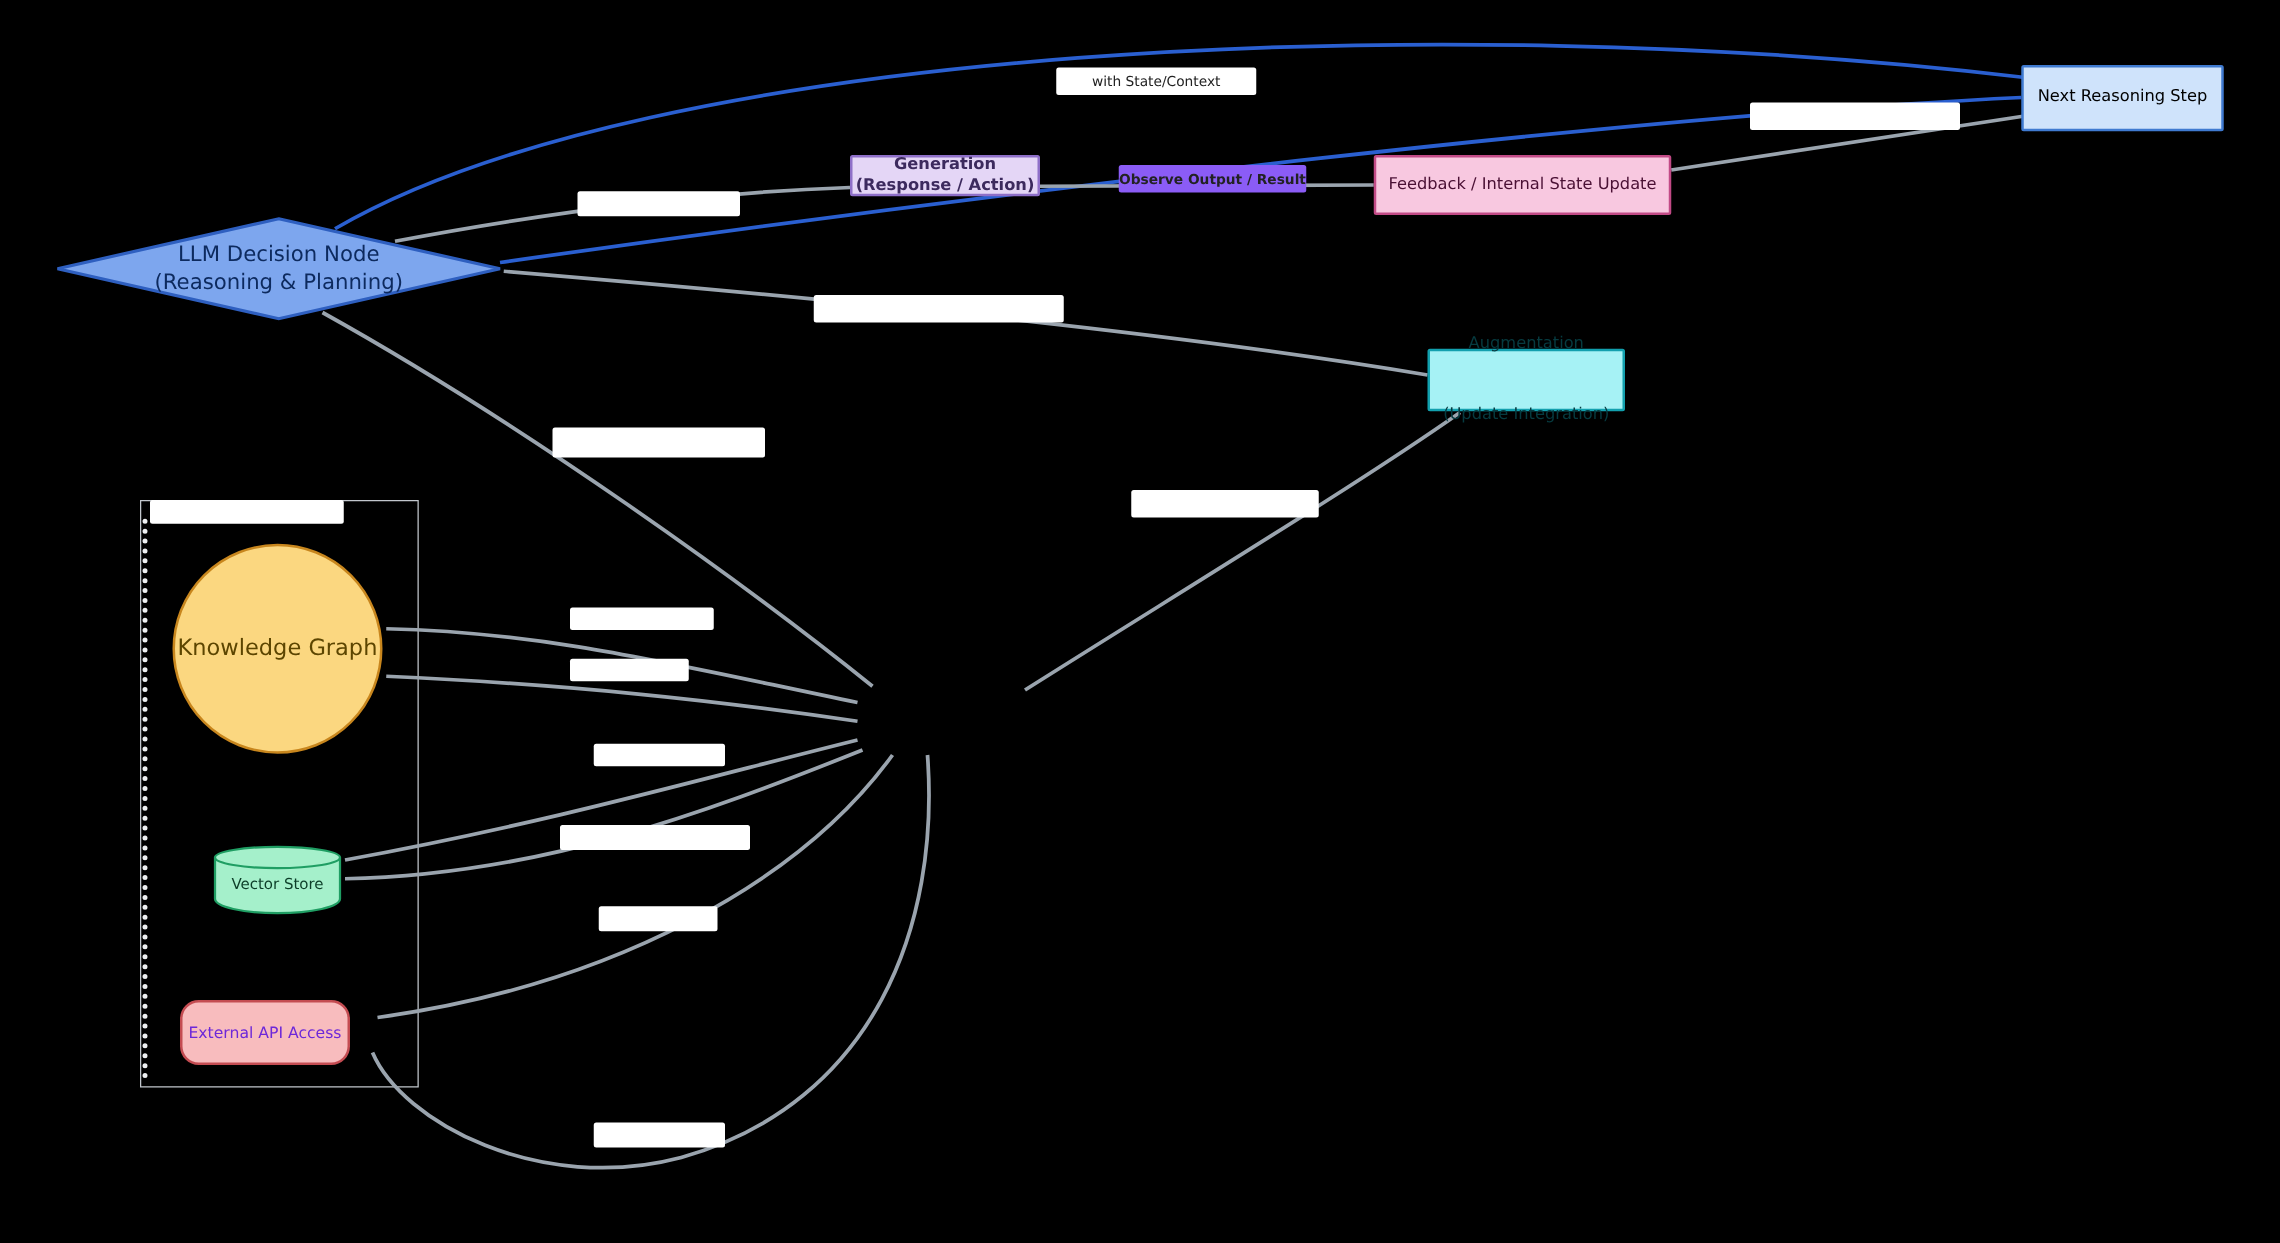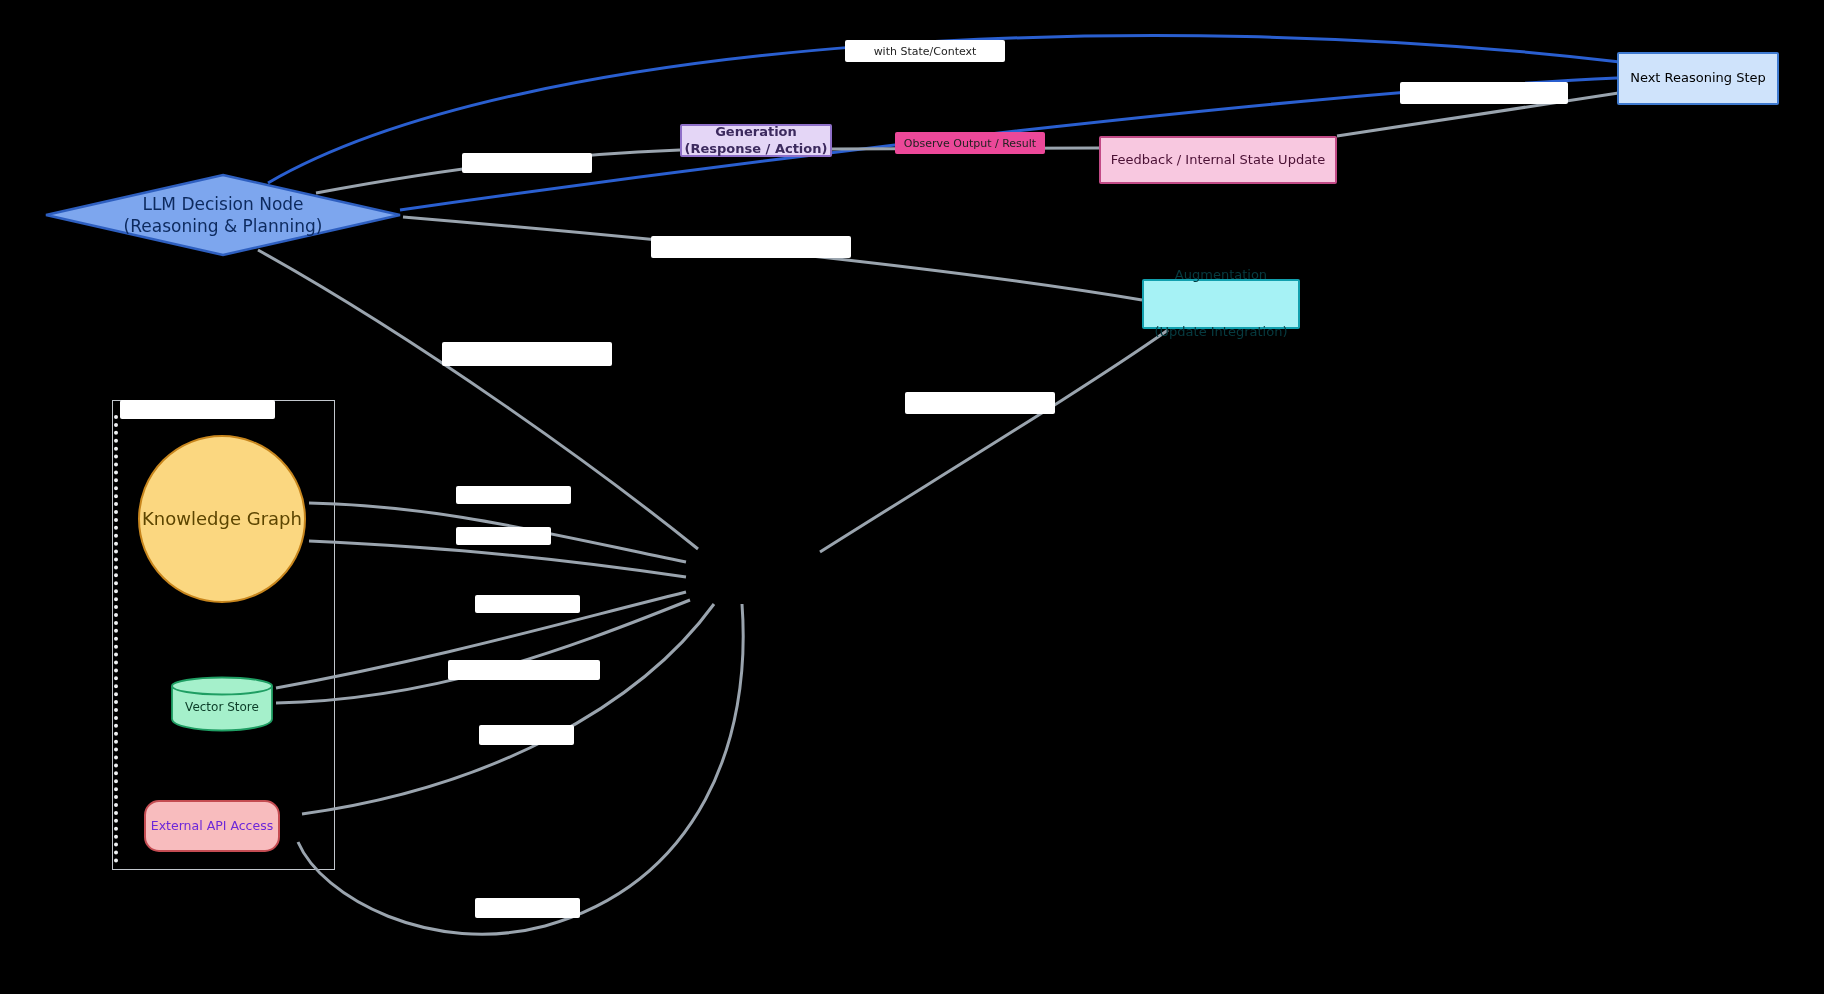--- a/index.html
+++ b/index.html
@@ -80,21 +80,21 @@
       <div>LLM Decision Node</div>
       <div>(Reasoning &amp; Planning)</div>
     </div>
   </div>
 
   <div class="node box" style="left: 680px; top: 124px; width: 152px; height: 33px; background-color: rgb(228, 214, 246); border-color: rgb(142, 111, 200); color: rgb(60, 42, 94); font-weight: bold;">
     <div>Generation</div>
     <div>(Response / Action)</div>
   </div>
 
-  <div class="node box" style="left: 1099px; top: 136px; width: 238px; height: 48px; background-color: rgb(248, 200, 224); border-color: rgb(194, 74, 134); color: rgb(74, 16, 52);">
+  <div class="node box" style="left: 1099px; top: 124px; width: 238px; height: 48px; background-color: rgb(248, 200, 224); border-color: rgb(194, 74, 134); color: rgb(74, 16, 52);">
     <div>Feedback / Internal State Update</div>
   </div>
 
   <div class="node box" style="left: 1617px; top: 52px; width: 162px; height: 53px; background-color: rgb(207, 227, 251); border-color: rgb(63, 122, 208); color: #000000;">
     <div>Next Reasoning Step</div>
   </div>
 
   <div class="node box" style="left: 1142px; top: 279px; width: 158px; height: 50px; background-color: rgb(166, 242, 245); border-color: rgb(18, 160, 174); color: rgb(6, 59, 64); gap: 40px;">
     <div>Augmentation</div>
     <div>(Update Integration)</div>
@@ -110,25 +110,25 @@
       <path d="M2 11 V44 C2 50.5,24.5 55.5,52 55.5 C79.5 55.5,102 50.5,102 44 V11" stroke-width="1.8" fill="#a5f0cb" stroke="#1f9e63"></path>
       <ellipse cx="52" cy="11" rx="50" ry="8.5" stroke-width="1.8" fill="#a5f0cb" stroke="#1f9e63"></ellipse>
     </svg>
     <div class="cyl-text" style="color:#0c3d28;text-align:center;">Vector Store</div>
   </div>
 
   <div class="node box" style="left: 144px; top: 800px; width: 136px; height: 52px; font-size: 12.5px; background-color: rgb(248, 188, 190); border-color: rgb(196, 76, 82); color: #6d28d9; border-radius: 15px;">
     <div>External API Access</div>
   </div>
 
-  <div class="patch" style="left: 845px; top: 40px; width: 160px; height: 22px; background-color: rgb(255, 255, 255); color: rgb(34, 34, 34);">with State/Context</div>
+  <div class="patch" style="left: 845px; top: 54px; width: 160px; height: 22px; background-color: rgb(255, 255, 255); color: rgb(34, 34, 34);">with State/Context</div>
 
   <div class="patch" style="left: 1400px; top: 82px; width: 168px; height: 22px; background-color: rgb(255, 255, 255); color: rgb(34, 34, 34);"></div>
 
-  <div class="patch" style="left: 895px; top: 132px; width: 150px; height: 22px; background-color: #ec4899; color: rgb(34, 34, 34);">Observe Output / Result</div>
+  <div class="patch" style="left: 895px; top: 132px; width: 150px; height: 22px; background-color: #8b5cf6; color: rgb(34, 34, 34); font-weight: bold;">Observe Output / Result</div>
 
   <div class="patch" style="left: 462px; top: 153px; width: 130px; height: 20px; background-color: rgb(255, 255, 255); color: rgb(34, 34, 34);"></div>
 
   <div class="patch" style="left: 651px; top: 236px; width: 200px; height: 22px; background-color: rgb(255, 255, 255); color: rgb(34, 34, 34);"></div>
 
   <div class="patch" style="left: 442px; top: 342px; width: 170px; height: 24px; background-color: rgb(255, 255, 255); color: rgb(34, 34, 34);"></div>
 
   <div class="patch" style="left: 905px; top: 392px; width: 150px; height: 22px; background-color: rgb(255, 255, 255); color: rgb(34, 34, 34);"></div>
 
   <div class="patch" style="left: 456px; top: 486px; width: 115px; height: 18px; background-color: rgb(255, 255, 255); color: rgb(34, 34, 34);"></div>

